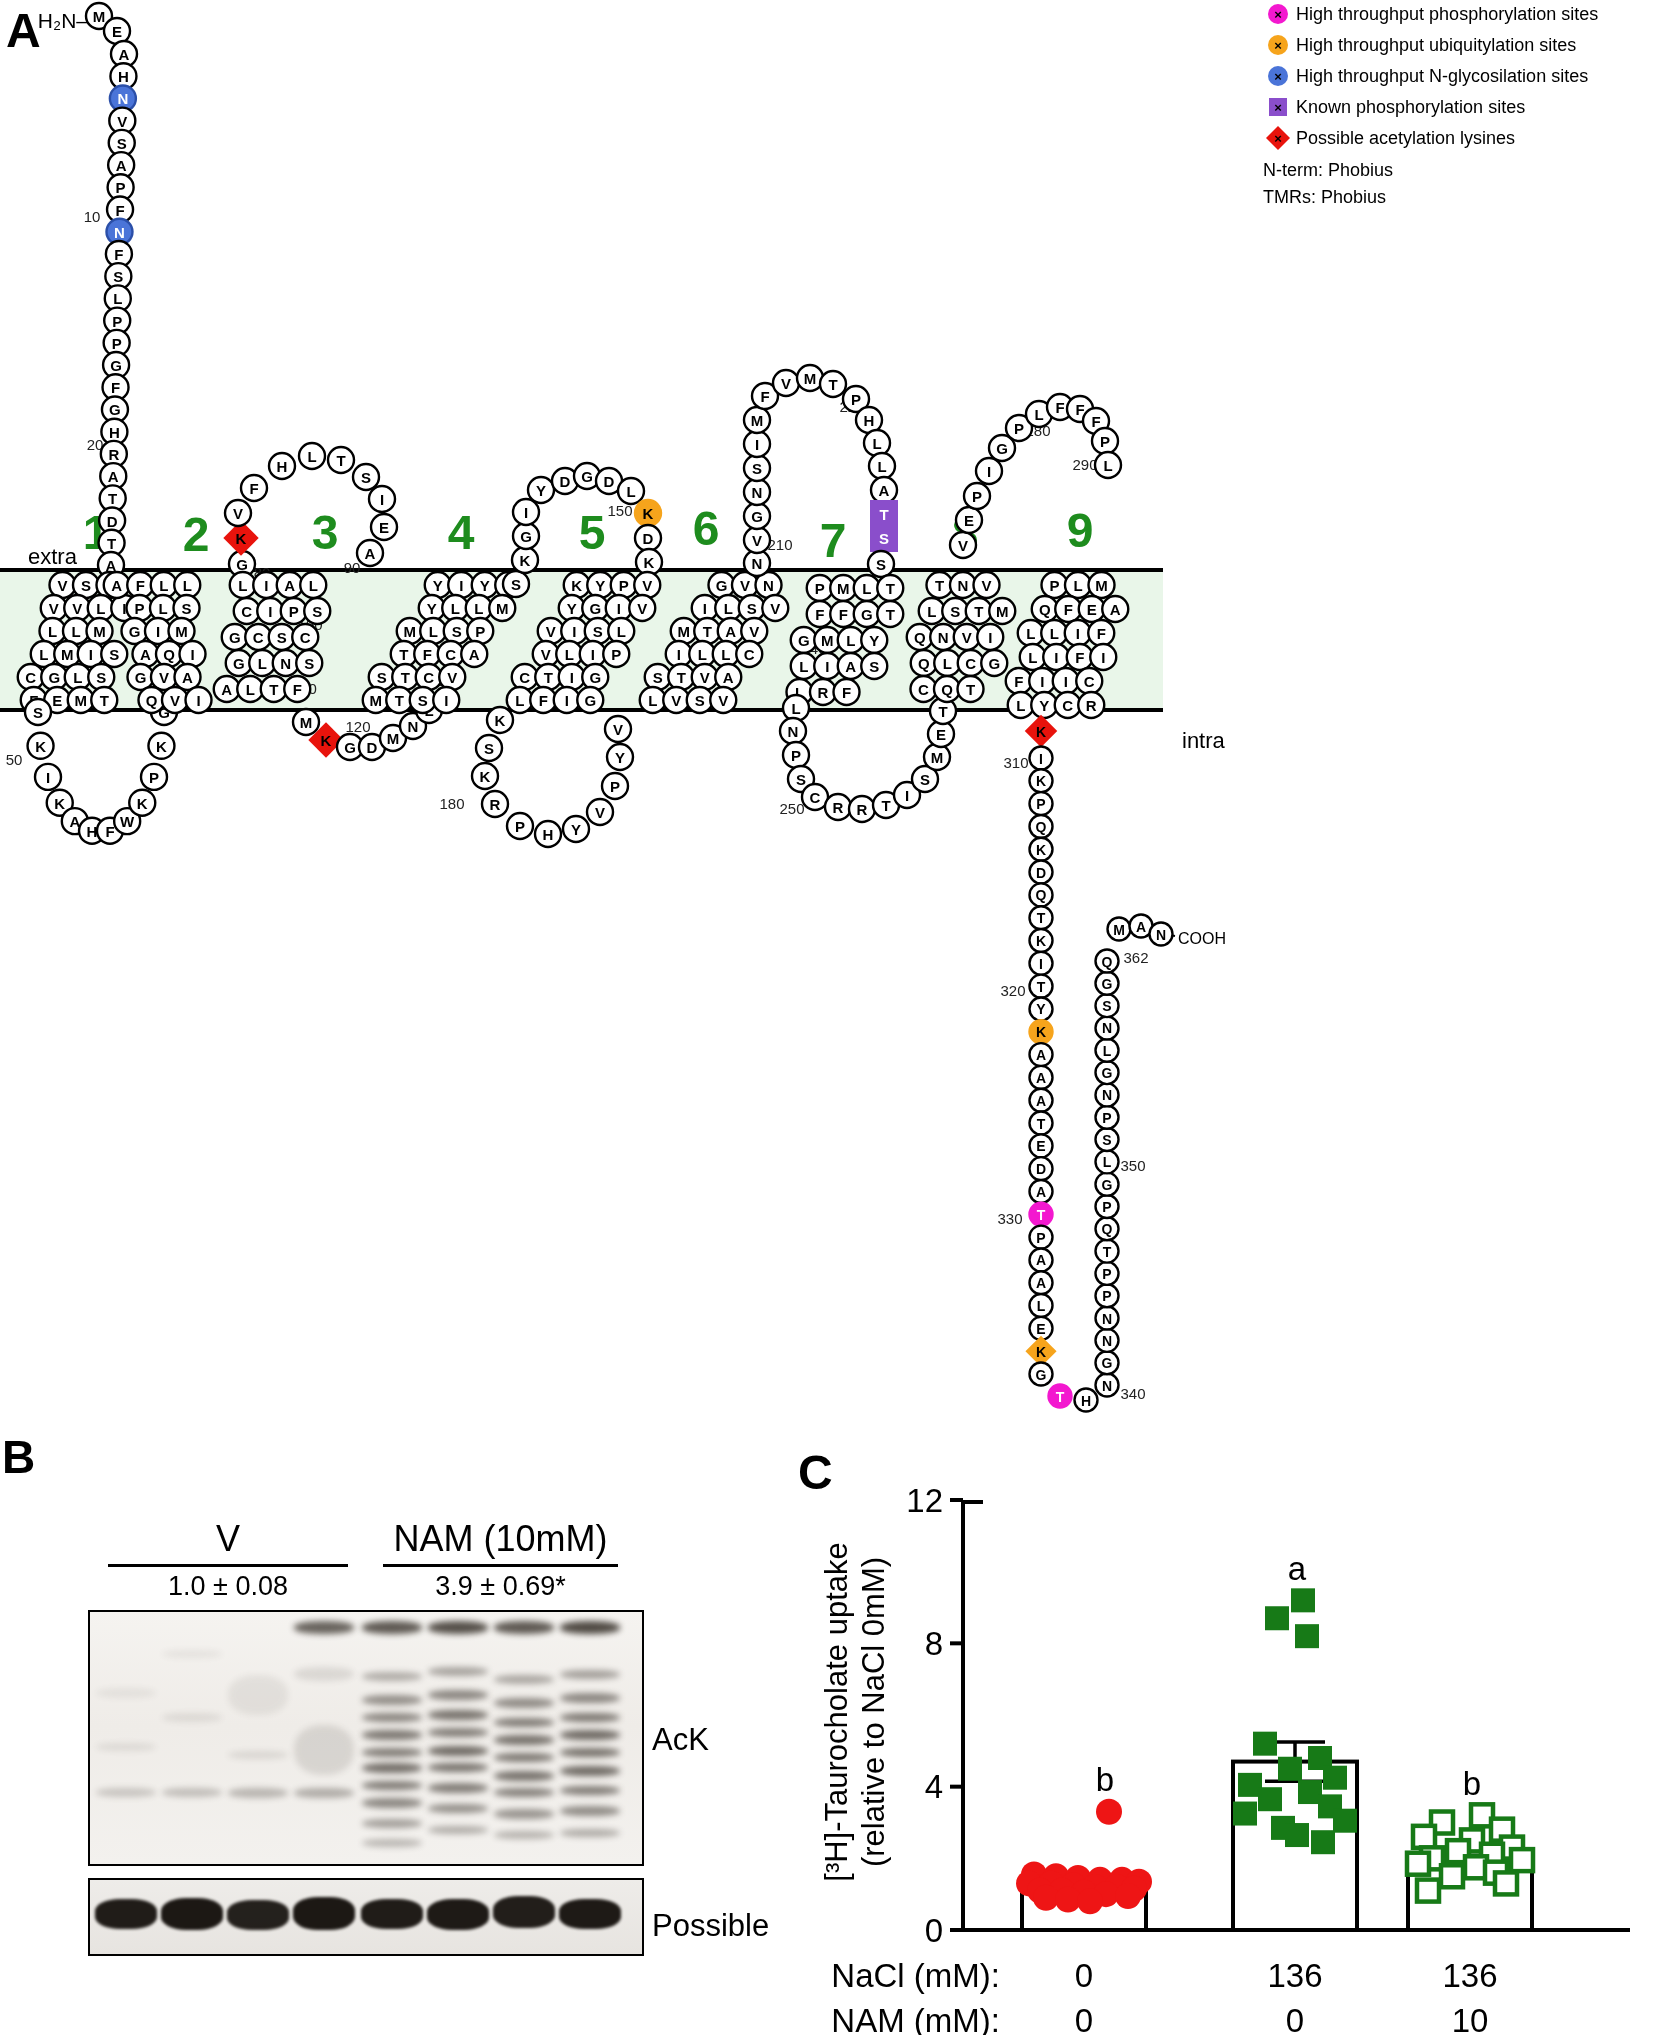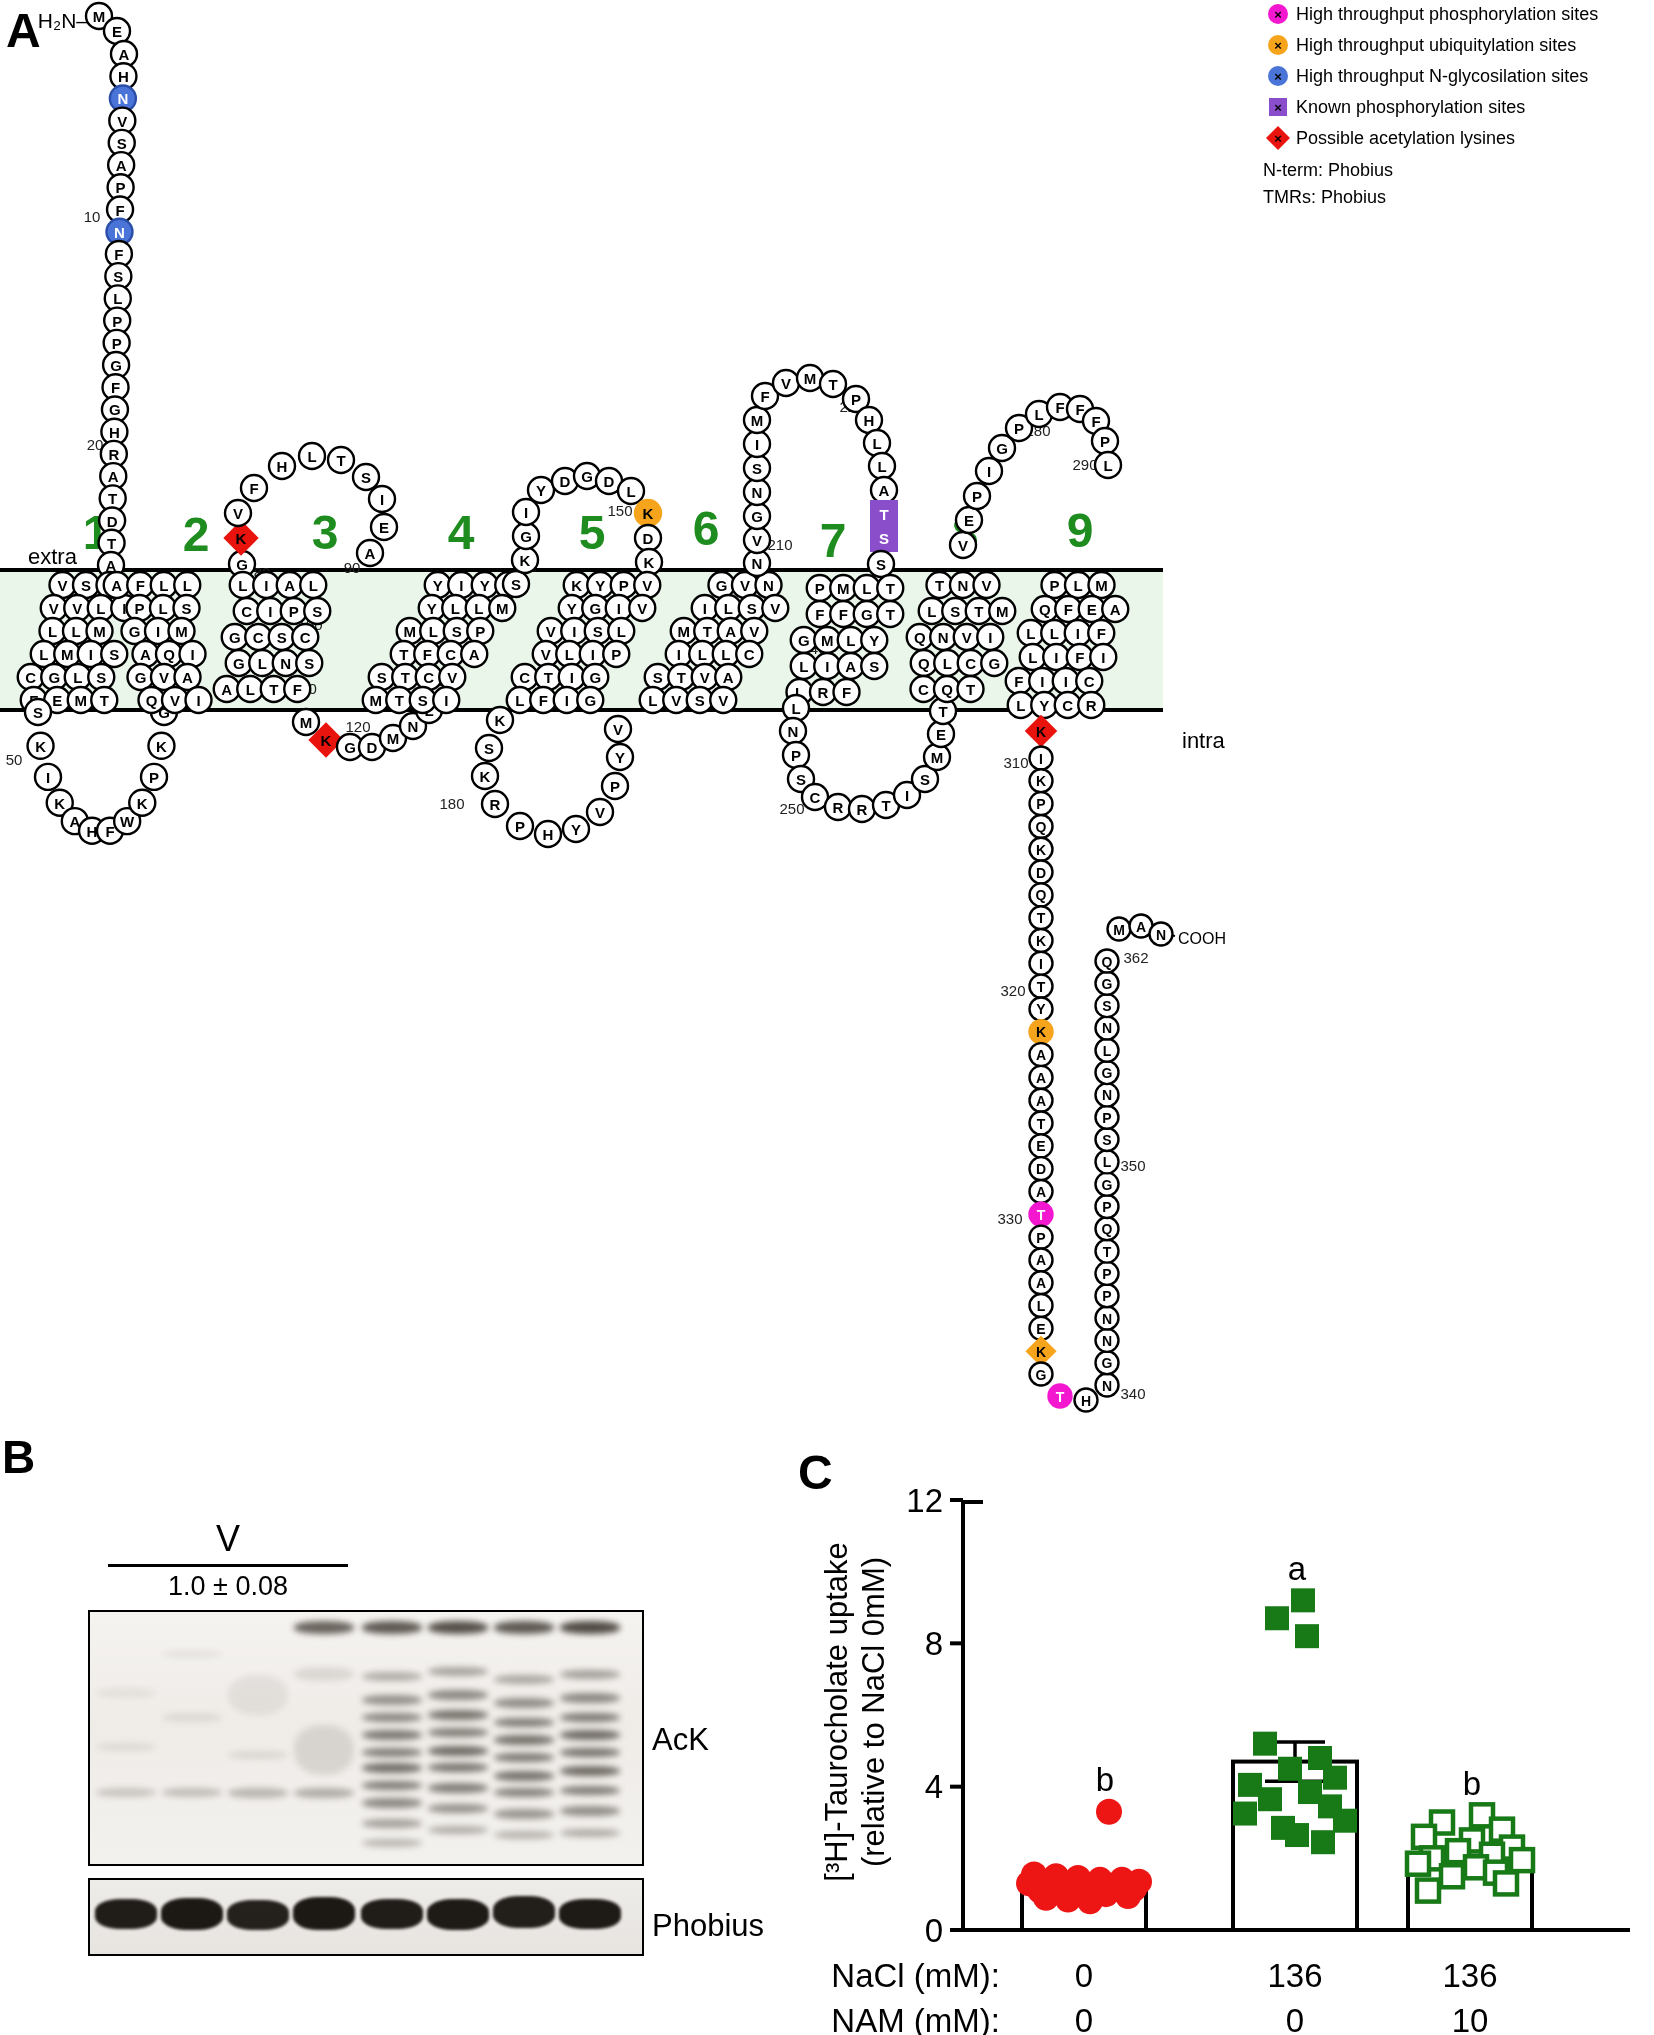--- a/index.html
+++ b/index.html
@@ -1572,20 +1572,24 @@
       <text x="1263" y="170" font-size="18" font-family="&quot;Liberation Sans&quot;, sans-serif" text-anchor="start" fill="#000" font-weight="normal" dominant-baseline="central">N-term: Phobius</text>
       <text x="1263" y="197" font-size="18" font-family="&quot;Liberation Sans&quot;, sans-serif" text-anchor="start" fill="#000" font-weight="normal" dominant-baseline="central">TMRs: Phobius</text>
     </svg>
 
   <div id="panelB">
     <div class="b-label">B</div>
     <div class="b-group" style="left:108px;width:240px;">
       <div class="b-title">V</div>
       <div class="b-value">1.0 ± 0.08</div>
     </div>
+    <div class="b-group" style="left:383px;width:235px;">
+      <div class="b-title">NAM (10mM)</div>
+      <div class="b-value">3.9 ± 0.69*</div>
+    </div>
     <div id="ack-box" class="blot-box">
         <div class="band" style="left: 6px; width: 60px; top: 176.4px; height: 9px; opacity: 0.22;"></div>
         <div class="band" style="left: 6px; width: 60px; top: 131.04px; height: 8px; opacity: 0.1;"></div>
         <div class="band" style="left: 6px; width: 60px; top: 75.6px; height: 10px; opacity: 0.07;"></div>
         <div class="band" style="left: 72px; width: 60px; top: 176.4px; height: 9px; opacity: 0.26;"></div>
         <div class="band" style="left: 72px; width: 60px; top: 100.8px; height: 9px; opacity: 0.1;"></div>
         <div class="band" style="left: 72px; width: 60px; top: 37.8px; height: 8px; opacity: 0.07;"></div>
         <div class="band" style="left: 138px; width: 60px; top: 176.4px; height: 10px; opacity: 0.3;"></div>
         <div class="band" style="left: 138px; width: 60px; top: 138.6px; height: 8px; opacity: 0.12;"></div>
         <div class="band" style="left: 138px; width: 60px; top: 63px; height: 40px; opacity: 0.08;"></div>
@@ -1639,21 +1643,21 @@
         <div class="tband" style="left: 5px; width: 62px; top: 19.24px; height: 30px; opacity: 0.95;"></div>
         <div class="tband" style="left: 71px; width: 62px; top: 17.76px; height: 32px; opacity: 0.97;"></div>
         <div class="tband" style="left: 137px; width: 62px; top: 19.98px; height: 30px; opacity: 0.93;"></div>
         <div class="tband" style="left: 203px; width: 62px; top: 17.02px; height: 33px; opacity: 0.97;"></div>
         <div class="tband" style="left: 271px; width: 62px; top: 19.24px; height: 30px; opacity: 0.95;"></div>
         <div class="tband" style="left: 337px; width: 62px; top: 18.5px; height: 31px; opacity: 0.96;"></div>
         <div class="tband" style="left: 403px; width: 62px; top: 16.28px; height: 32px; opacity: 0.94;"></div>
         <div class="tband" style="left: 469px; width: 62px; top: 19.24px; height: 30px; opacity: 0.96;"></div>
       </div>
     <div class="blot-label" style="top:292px;">AcK</div>
-    <div class="blot-label" style="top:478px;">Phobius</div>
+    <div class="blot-label" style="top:478px;">Possible</div>
   </div>
 
   <svg id="panelC" style="left:780px;top:1430px;" width="874" height="605" viewBox="780 1430 874 605">
       <text x="798" y="1472" font-size="48" font-family="&quot;Liberation Sans&quot;, sans-serif" text-anchor="start" fill="#000" font-weight="bold" dominant-baseline="central">C</text>
       <line x1="963" y1="1500" x2="963" y2="1930" stroke="#000" stroke-width="4"></line>
       <line x1="963" y1="1502" x2="983" y2="1502" stroke="#000" stroke-width="4"></line>
       <line x1="963" y1="1930" x2="1630" y2="1930" stroke="#000" stroke-width="4"></line>
       <line x1="950" y1="1930" x2="963" y2="1930" stroke="#000" stroke-width="4"></line>
       <text x="943" y="1930" font-size="33" font-family="&quot;Liberation Sans&quot;, sans-serif" text-anchor="end" fill="#000" font-weight="normal" dominant-baseline="central">0</text>
       <line x1="950" y1="1786.6666666666667" x2="963" y2="1786.6666666666667" stroke="#000" stroke-width="4"></line>

